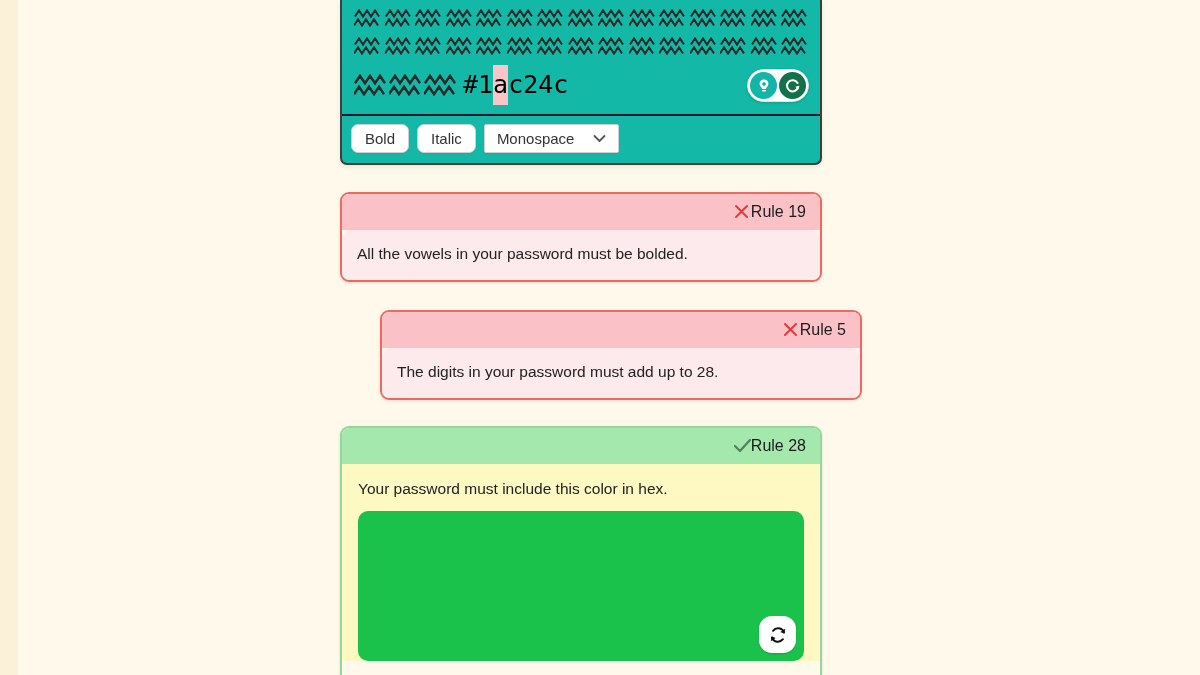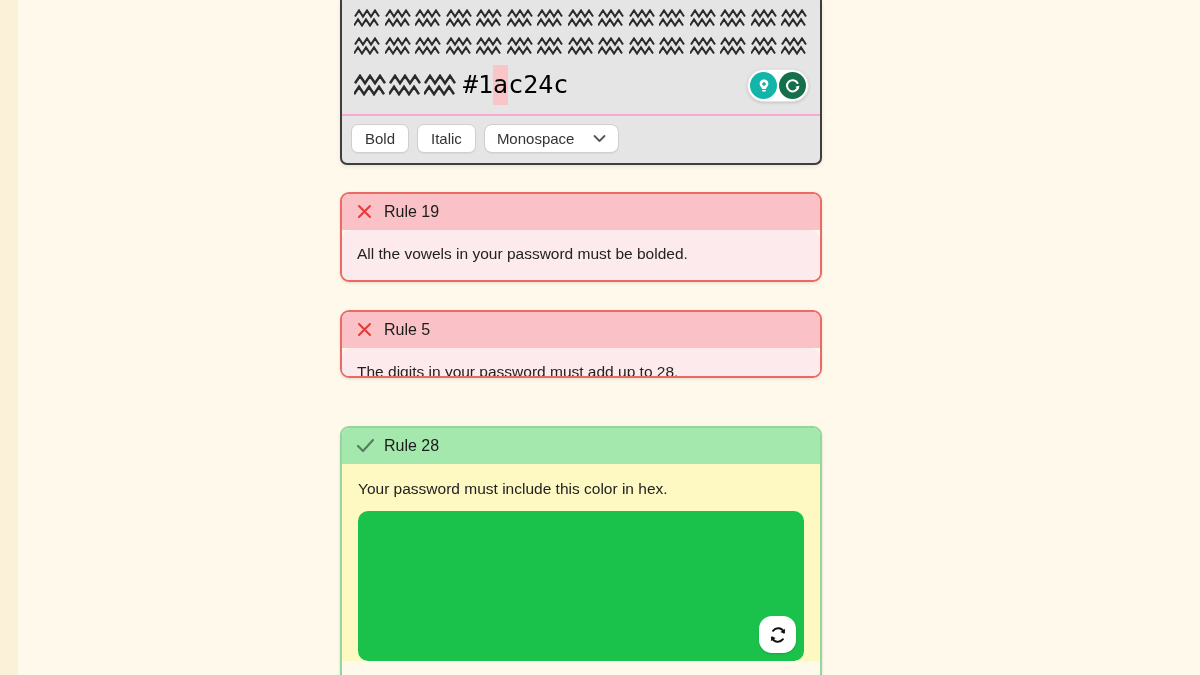--- a/index.html
+++ b/index.html
@@ -12,21 +12,21 @@
   }
   .left-strip {
     position:absolute; left:0; top:0; width:18px; height:675px;
     background:#fbf0d8;
   }
   .column { position:absolute; left:340px; top:0; width:482px; height:675px; }
 
   
   .password-box {
     position:absolute; left:0; top:0; width:482px; height:165px;
-    background:#e5e5e5;
+    background:#14b8a6;
     border:2px solid #3e3e3e; border-top:none;
     border-radius:0 0 7px 7px;
     box-shadow:0 2px 4px rgba(0,0,0,.08);
   }
   .pw-area { padding:4px 12px 6px 12px; }
   .sq-row { display:flex; align-items:center; gap:4.5px; height:28px; }
   .sq-row.large { height:46px; gap:3px; margin-top:2px; }
   .sq-unit { display:inline-block; line-height:0; }
   .pw-text {
     font-family:"DejaVu Sans Mono","Liberation Mono",monospace;
@@ -41,56 +41,56 @@
   .grammarly-pill {
     position:absolute; left:407px; top:69px; width:62px; height:33px;
     background:#fff; border:1px solid #e4e4e4; border-radius:17px;
     box-shadow:0 1px 3px rgba(0,0,0,.15);
     display:flex; align-items:center; justify-content:center; gap:2px;
     z-index:5;
   }
   .g-circle { width:27px; height:27px; border-radius:50%; display:flex; align-items:center; justify-content:center; }
 
   .pw-toolbar {
-    border-top:2px solid #f9a8d4;
+    border-top:2px solid #0f172a;
     height:47px; display:flex; align-items:center; gap:8px; padding:0 9px;
   }
   .tb-btn {
     background:#fff; border:1px solid #cfcfcf; border-radius:7px;
     font-family:"Liberation Sans",sans-serif;
     font-size:15px; color:#333; padding:5px 13px; cursor:pointer;
     box-shadow:0 1px 1px rgba(0,0,0,.05);
   }
   .tb-select {
-    background:#fff; border:1px solid #cfcfcf; border-radius:8px;
+    background:#fff; border:1px solid #cfcfcf; border-radius:2px;
     font-size:15px; color:#333; padding:5px 12px; cursor:pointer;
     display:flex; align-items:center; gap:18px; min-width:135px;
     justify-content:space-between;
     box-shadow:0 1px 1px rgba(0,0,0,.05);
   }
 
   
   .rule-card {
     position:absolute; left:0; width:482px;
     border-radius:9px; overflow:hidden;
     box-shadow:0 1px 3px rgba(0,0,0,.12);
   }
   .rule-card.failed { border:2px solid #ea6a66; }
   .rule-card.passed { border:2px solid #92d89d; }
-  .rule-header { display:flex; align-items:center; gap:10px; padding:9px 14px; }
+  .rule-header { display:flex; align-items:center; gap:0; padding:9px 14px;justify-content:flex-end; }
   .failed .rule-header { background:#fac2c7; }
   .passed .rule-header { background:#a5e8ae; }
   .rule-title { font-size:16px; color:#1c1c1c; }
   .rule-body { font-size:15.5px; color:#222; }
   .failed .rule-body { background:#fdeaec; padding:15px 15px 17px 15px;border-radius:9px; }
   .passed .rule-body { background:#fef9c3; padding:0; }
   .rule-icon { width:18px; height:18px; display:inline-block; line-height:0; }
 
   #rule-19 { top:192px; height:90px; }
-  #rule-5  { top:310px; height:68px; }
+  #rule-5  { top:310px; height:90px;margin-left:40px; }
   #rule-28 { top:426px; height:258px; }
 
   .rule28-desc { padding:16px 16px 0 16px; }
   .color-swatch {
     position:relative; margin:13px 16px 16px 16px; height:150px;
     border-radius:10px; background:#1ac24c;
   }
   .refresh-btn {
     position:absolute; right:8px; bottom:8px; width:37px; height:37px;
     background:#fff; border:none; border-radius:13px; cursor:pointer;

